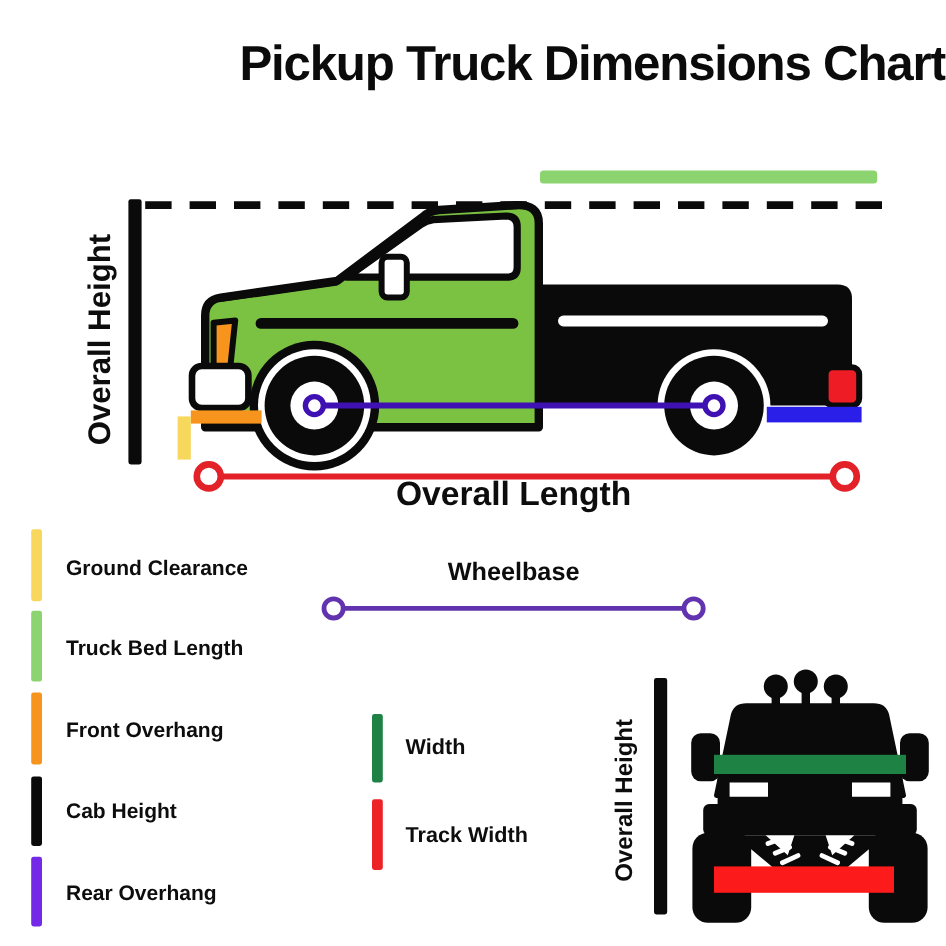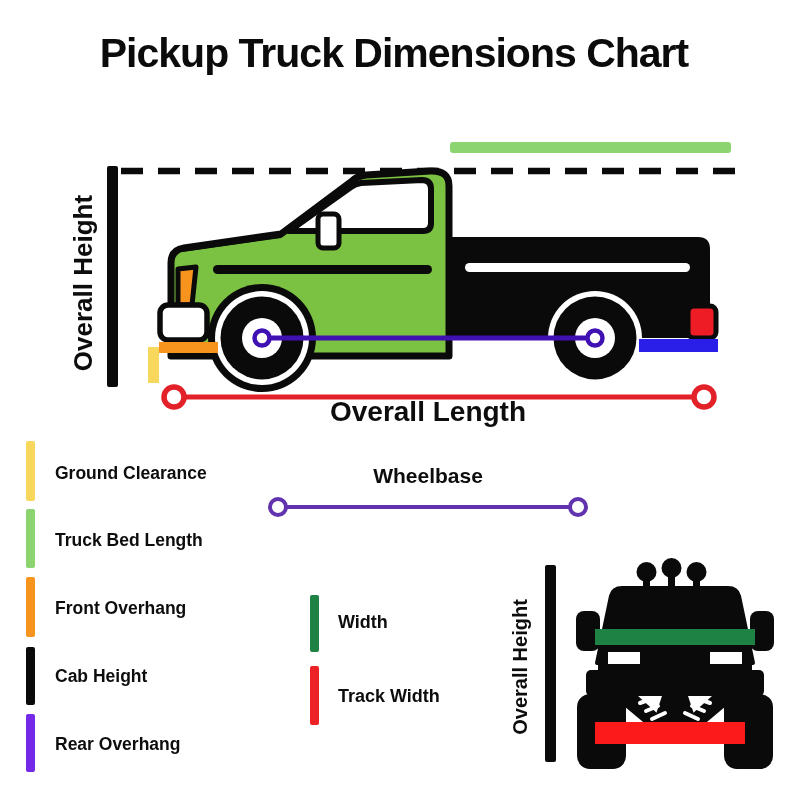--- a/index.html
+++ b/index.html
@@ -7,21 +7,21 @@
     position:relative;
     width:788px;height:788px;
     background:#ffffff;
     overflow:hidden;
     font-family:"Liberation Sans", sans-serif;
   }
   .title{
     position:absolute;
     top:30px;left:0;width:788px;
     margin:0;
-    text-align:center;
+    text-align:right;
     font-size:41px;
     font-weight:bold;
     letter-spacing:-1px;
     color:#0b0b0b;
   }
   svg.diagram{
     position:absolute;
     top:0;left:0;
   }
   svg text{

